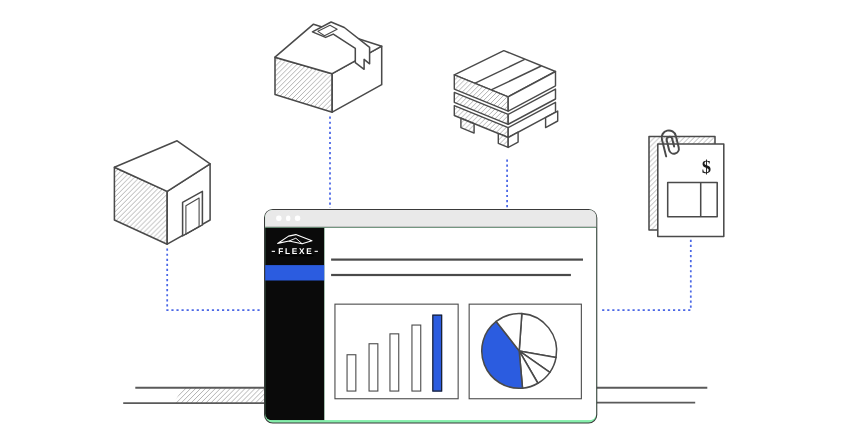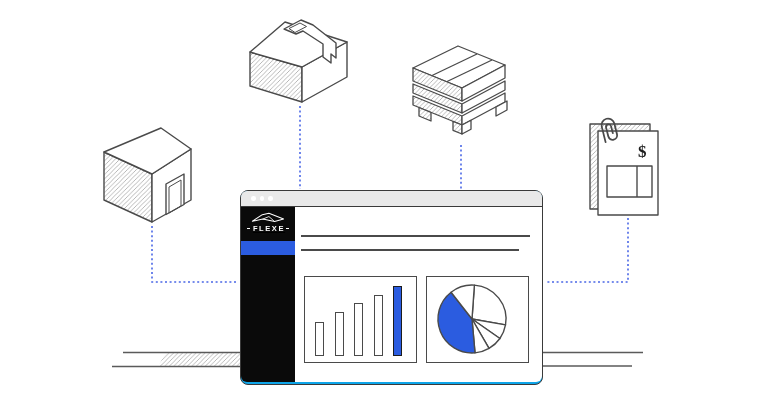--- a/index.html
+++ b/index.html
@@ -6,21 +6,21 @@
   *{box-sizing:border-box;}
   .stage{
     position:relative;width:768px;height:407px;background:#ffffff;overflow:hidden;
     font-family:"Liberation Sans", sans-serif;
   }
   .bg-art{position:absolute;left:0;top:0;}
 
   
   .window{
     position:absolute;left:240px;top:190px;width:303px;height:195px;
-    background:#0ea5e9;border:1.6px solid #3a3a3a;border-radius:8px;text-decoration:underline;
+    background:#86efac;border:1.6px solid #3a3a3a;border-radius:8px;text-decoration:underline;
   }
   .titlebar{
     height:16px;background:#e9e9e9;border-bottom:1.5px solid #3a3a3a;
     border-radius:6px 6px 0 0;display:flex;align-items:center;padding-left:10px;gap:4px;
   }
   .dot{width:4.5px;height:4.5px;border-radius:50%;background:#ffffff;}
   .win-body{
     display:flex;height:175px;border-radius:0 0 6px 6px;overflow:hidden;
   }
   .sidebar{

